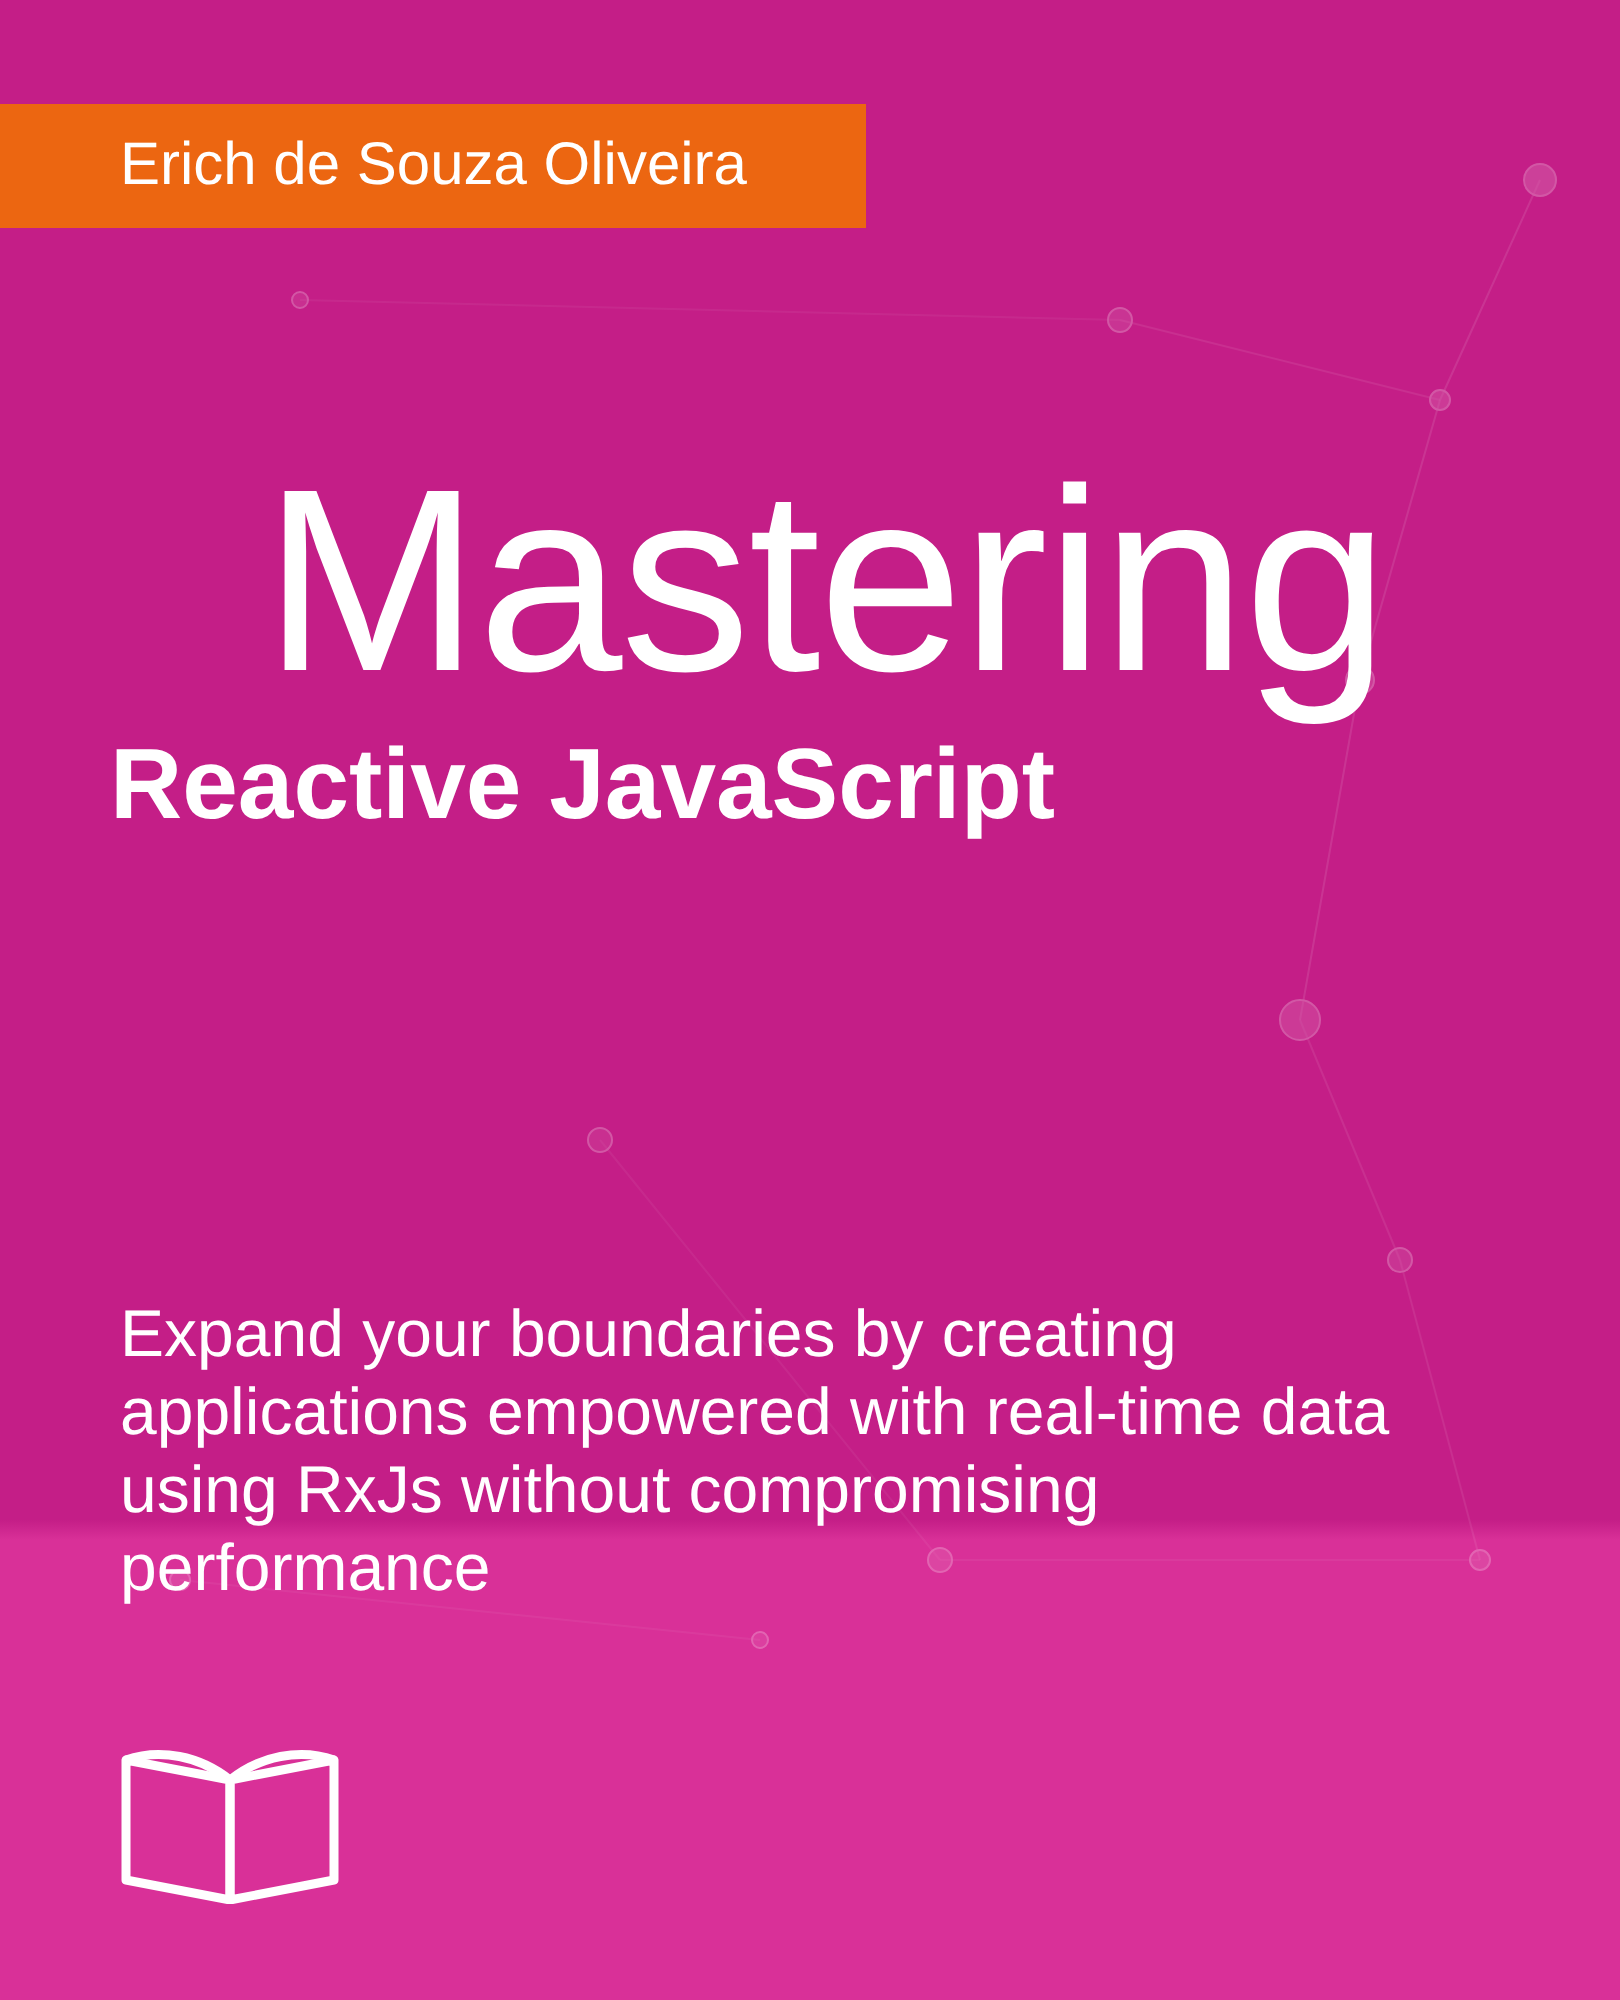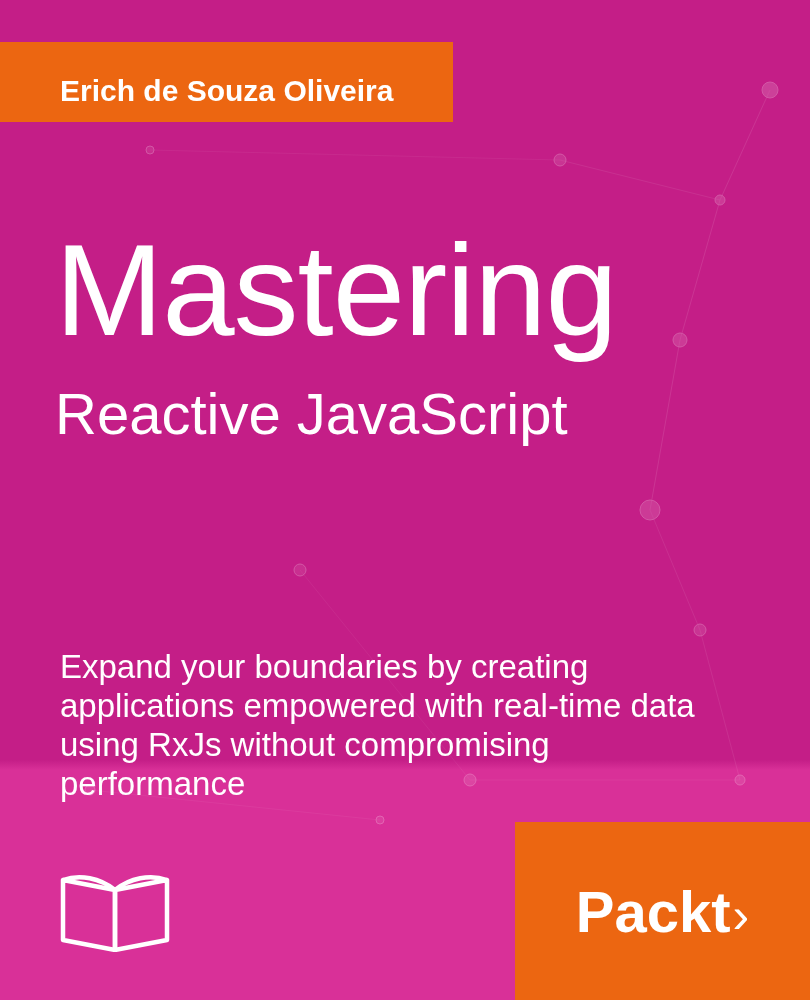--- a/index.html
+++ b/index.html
@@ -17,46 +17,47 @@
     background: linear-gradient(180deg, #c41e87 0%, #c41e87 76%, #d93098 77%, #d93098 100%);
   }
   .network-overlay {
     position: absolute;
     inset: 0;
     opacity: 0.25;
     pointer-events: none;
   }
   .author-bar {
     position: absolute;
-    top: 42px;
+    top: 52px;
     left: 0;
     background: #ec6611;
     color: #ffffff;
-    padding: 32px 60px 14px 60px;
+    padding: 14px 60px 14px 60px;
     font-size: 30px;
-    font-weight: 700;
+    font-weight: 400;
   }
   .title-block {
     position: absolute;
     top: 225px;
     left: 55px;
     right: 40px;
     color: #ffffff;
   }
   .title-light {
     font-size: 130px;
     font-weight: 200;
     line-height: 1.0;
     letter-spacing: -1px;
+    text-align: center;
   }
   .title-bold {
-    font-size: 58px;
-    font-weight: 400;
+    font-size: 50px;
+    font-weight: 700;
     line-height: 1.1;
-    margin-top: 27px;
+    margin-top: 10px;
   }
   .subtitle {
     position: absolute;
     top: 648px;
     left: 60px;
     right: 90px;
     color: #ffffff;
     font-size: 33px;
     font-weight: 400;
     line-height: 1.18;
@@ -134,20 +135,14 @@
 
   <svg class="book-icon" width="110" height="80" viewBox="0 0 110 80">
     <g fill="none" stroke="#ffffff" stroke-width="4.5" stroke-linejoin="round">
       <path d="M 3 8 L 3 68 L 55 78 L 55 18 Z"></path>
       <path d="M 107 8 L 107 68 L 55 78 L 55 18 Z"></path>
       <path d="M 3 8 C 20 2, 40 6, 55 18"></path>
       <path d="M 107 8 C 90 2, 70 6, 55 18"></path>
     </g>
   </svg>
 
-  <div class="publisher-block">
-    <div class="publisher-logo">
-      <span>Packt</span>
-        <span class="chevron">›</span>
-    </div>
-  </div>
 
 </div>
 
 </body></html>

